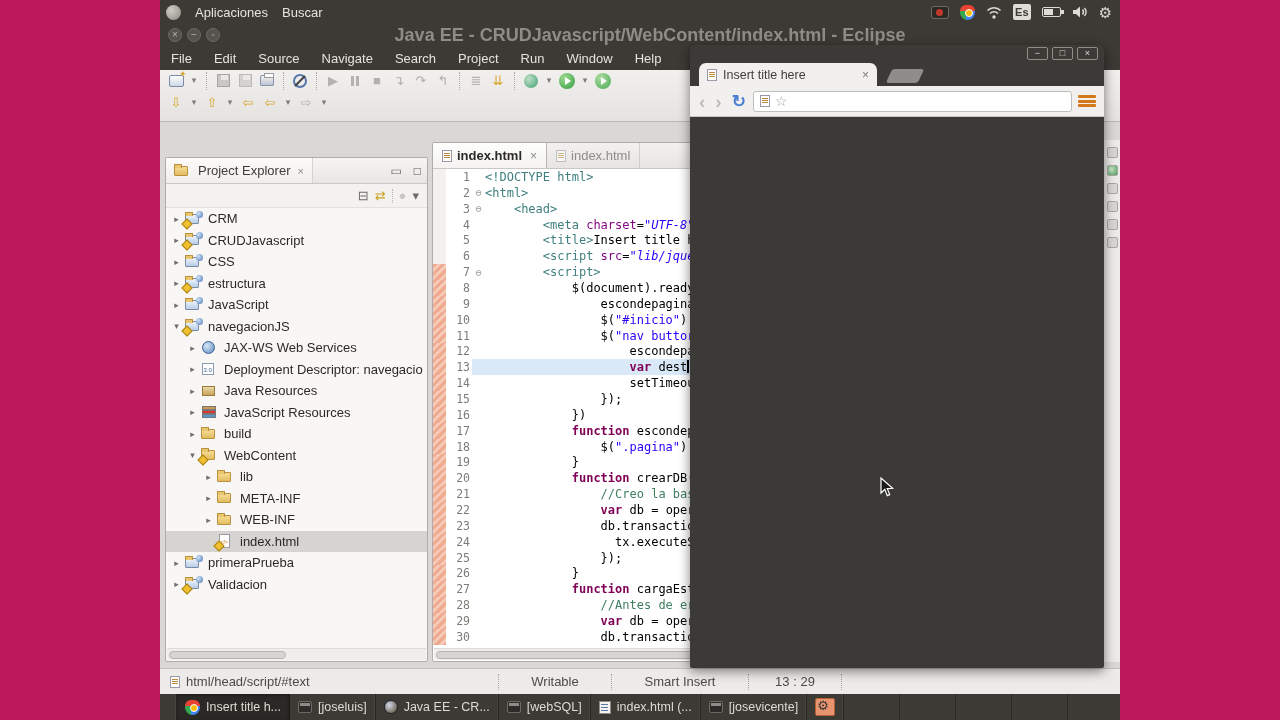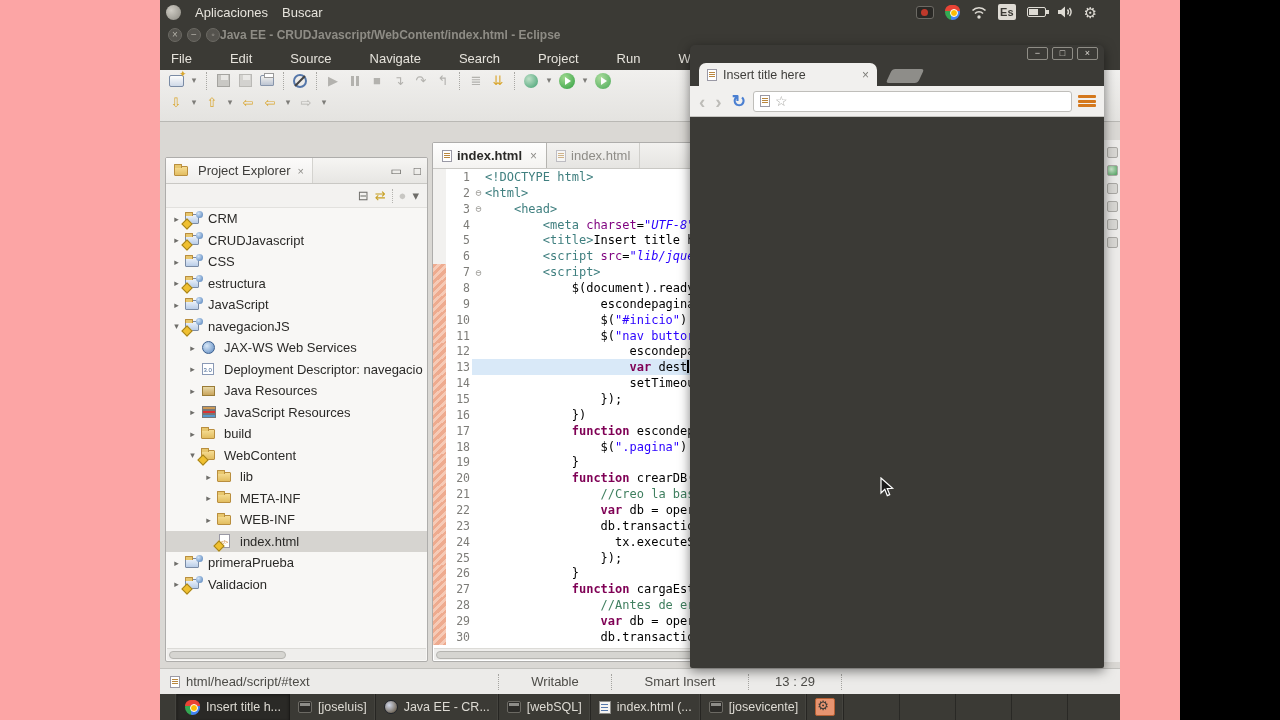--- a/index.html
+++ b/index.html
@@ -1,50 +1,50 @@
 <!DOCTYPE html>
 <html><head>
 <meta charset="utf-8">
 <style>
   html,body{margin:0;padding:0;background:#000;}
   *{box-sizing:border-box;}
-  #frame{position:relative;width:1180px;height:720px;background:#fca5a5;overflow:hidden;
+  #frame{position:relative;width:1280px;height:720px;background:#be185d;overflow:hidden;
          font-family:"Liberation Sans",sans-serif;-webkit-font-smoothing:antialiased;}
   #stage{position:absolute;left:160px;top:0;width:960px;height:720px;background:#3b3a35;overflow:hidden;}
 
   
   .topbar{position:absolute;left:0;top:0;right:0;height:24px;background:#3b3a35;color:#e6e3dc;
           display:flex;align-items:center;font-size:13px;}
   .topbar .lmenu{display:flex;align-items:center;gap:14px;padding-left:6px;}
   .distro-dot{width:15px;height:15px;border-radius:50%;background:radial-gradient(circle at 35% 35%,#cfccc4,#8a8880);}
   .tb-item{cursor:default;}
-  .tray{margin-left:auto;display:flex;align-items:center;gap:11px;padding-right:23px;}
+  .tray{margin-left:auto;display:flex;align-items:center;gap:11px;padding-right:8px;}
   .tray .ticon{display:inline-flex;align-items:center;justify-content:center;}
   .rec-icon{width:18px;height:13px;background:#2a2926;border:1px solid #6c6a64;border-radius:3px;position:relative;}
   .rec-icon::after{content:"";position:absolute;left:4px;top:2.5px;width:7px;height:7px;border-radius:50%;background:#c0392b;}
   .chrome-icon{width:15px;height:15px;border-radius:50%;
       background:conic-gradient(from -45deg,#ea4335 0 120deg,#4285f4 120deg 240deg,#34a853 240deg 360deg);position:relative;}
   .chrome-icon::before{content:"";position:absolute;left:0;top:0;width:15px;height:6px;background:#ea4335;border-radius:8px 8px 0 0;}
   .chrome-icon::after{content:"";position:absolute;left:4.5px;top:4.5px;width:6px;height:6px;border-radius:50%;background:#fbbc05;border:1.5px solid #fff;}
   .kbd-box{min-width:17px;height:16px;background:#dedbd4;color:#3b3a35;font-size:11px;font-weight:bold;
            display:flex;align-items:center;justify-content:center;border-radius:2px;padding:0 2px;}
   .batt-icon{width:19px;height:10px;border:1px solid #dedbd4;border-radius:2px;position:relative;}
   .batt-icon::before{content:"";position:absolute;right:-4px;top:2px;width:3px;height:4px;background:#dedbd4;}
   .batt-icon::after{content:"";position:absolute;left:1px;top:1px;bottom:1px;width:9px;background:#dedbd4;}
   .gear-glyph{font-size:15px;color:#dedbd4;line-height:1;}
 
   
   .e-titlebar{position:absolute;left:0;top:24px;right:0;height:22px;display:flex;align-items:center;}
   .winbtns{display:flex;gap:5px;padding-left:8px;}
   .wbtn{width:14px;height:14px;border-radius:50%;background:#55534e;border:1px solid #6b6963;color:#b3b0a8;
         font-size:10px;line-height:12px;text-align:center;}
-  .e-title{flex:1;text-align:left;color:#8e8c85;font-weight:bold;font-size:12px;
+  .e-title{flex:1;text-align:center;color:#8e8c85;font-weight:bold;font-size:18px;
            white-space:nowrap;overflow:hidden;padding-right:40px;}
   .e-menubar{position:absolute;left:0;top:46px;right:0;height:24px;display:flex;align-items:center;
-             gap:16px;color:#e6e3dc;font-size:13px;}
+             gap:0;color:#e6e3dc;font-size:13px;}
   .e-menubar .mi{padding:2px 11px;cursor:default;}
 
   
   .e-toolbar{position:absolute;left:0;top:70px;right:0;height:52px;background:linear-gradient(#f1f0ee,#e4e3e0);
              border-bottom:1px solid #b9b8b4;color:#8d8c88;}
   .trow{display:flex;align-items:center;height:26px;padding-left:6px;gap:2px;}
   .tbi{display:inline-flex;align-items:center;justify-content:center;width:20px;height:20px;font-size:13px;line-height:1;border-radius:2px;}
   .tbi.sm{width:12px;font-size:9px;color:#7d7c78;}
   .tsep{width:1px;height:18px;margin:0 4px;border-left:1px dotted #a9a8a4;}
   .ico-newwin{width:15px;height:12px;background:linear-gradient(#fdfdfc,#cfd9e8);border:1px solid #7a8ba5;border-radius:2px;position:relative;}

